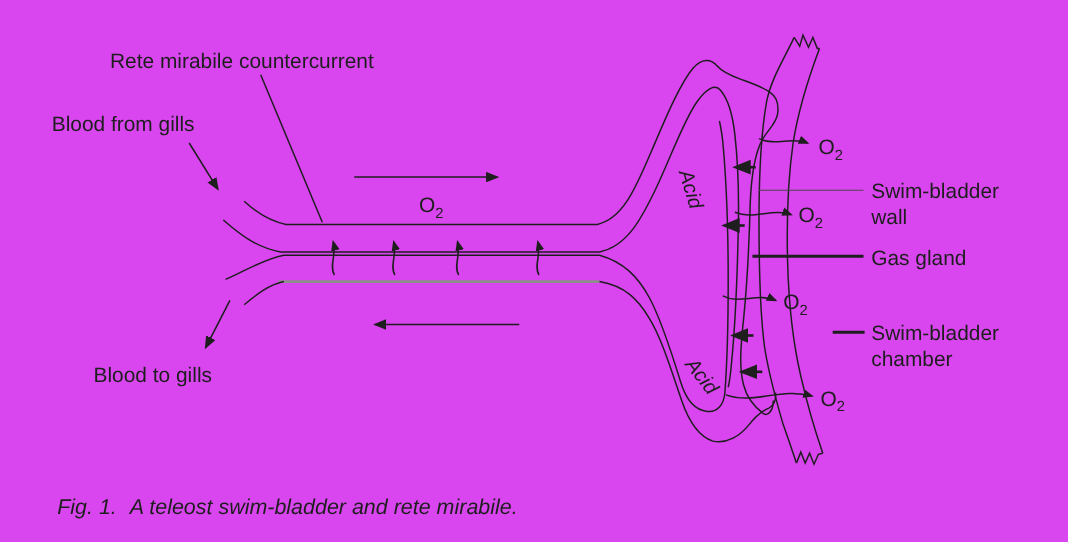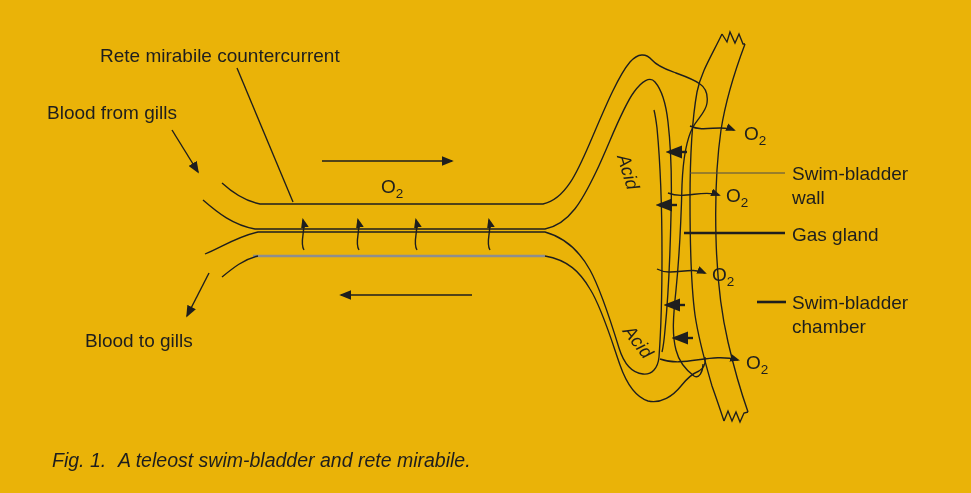--- a/index.html
+++ b/index.html
@@ -1,16 +1,16 @@
 <!DOCTYPE html>
 <html><head>
 <meta charset="utf-8">
 <style>
   html,body{margin:0;padding:0;background:#ffffff;}
-  #stage{position:relative;width:971px;height:493px;background:#eab308;overflow:hidden;
+  #stage{position:relative;width:971px;height:493px;background:#d946ef;overflow:hidden;
          font-family:"Liberation Sans", sans-serif;}
   svg{display:block;}
   .stroke{fill:none;stroke:#1e1e1e;stroke-width:1.35;}
   .stroke-thick{fill:none;stroke:#1e1e1e;stroke-width:2.6;}
   .stroke-gray{fill:none;stroke:#8e8e8e;stroke-width:2.4;}
   .stroke-thin{fill:none;stroke:#4a4a4a;stroke-width:1;}
   .arrowline{fill:none;stroke:#1e1e1e;stroke-width:1.4;}
   .lbl{font-family:"Liberation Sans", sans-serif;font-size:19px;fill:#1e1e1e;}
   .lbl-sub{font-size:13.5px;}
   .acid{font-family:"Liberation Sans", sans-serif;font-size:18.5px;font-style:italic;fill:#1e1e1e;}

